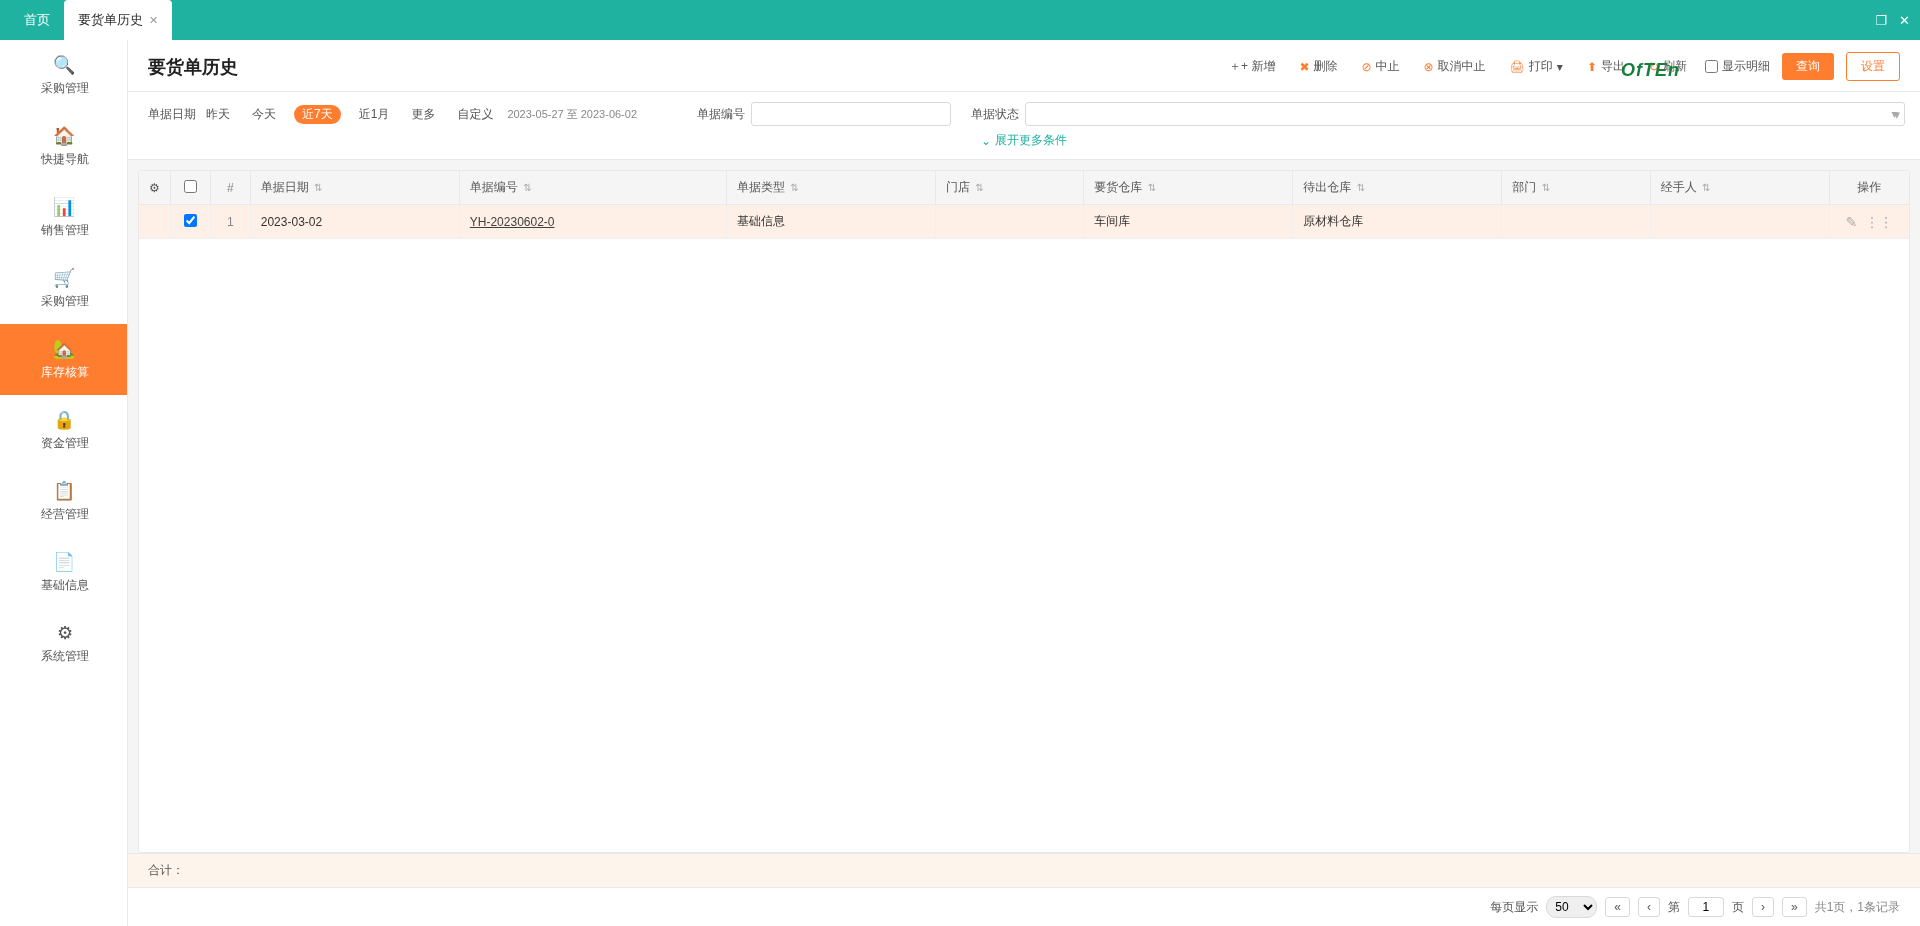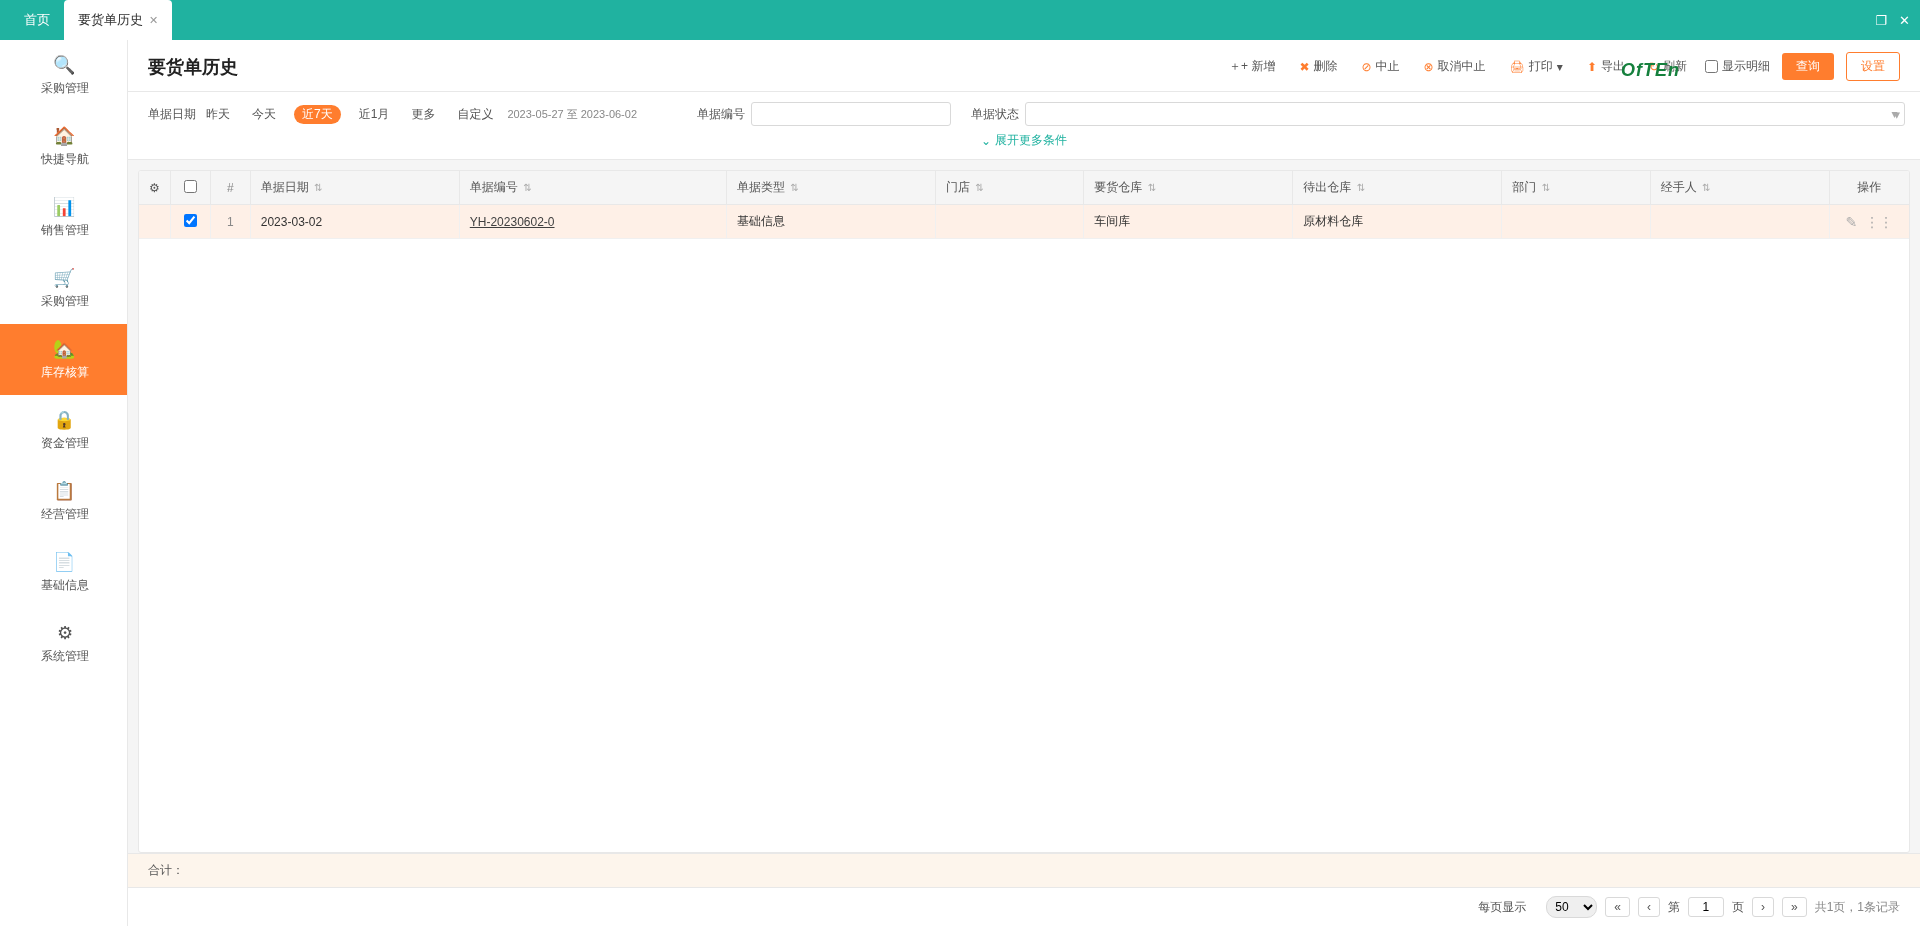--- a/index.html
+++ b/index.html
@@ -256,21 +256,20 @@
       font-size: 12px;
       color: #555;
       gap: 8px;
       flex-shrink: 0;
     }
     .pagination-bar select {
       border: 1px solid #d9d9d9;
       border-radius: 10px;
       padding: 2px 4px;
       font-size: 12px;
-      margin-left: 12px;
     }
     .page-btn {
       padding: 2px 8px;
       border: 1px solid #d9d9d9;
       border-radius: 3px;
       cursor: pointer;
       background: #fff;
       font-size: 12px;
       color: #555;
     }

